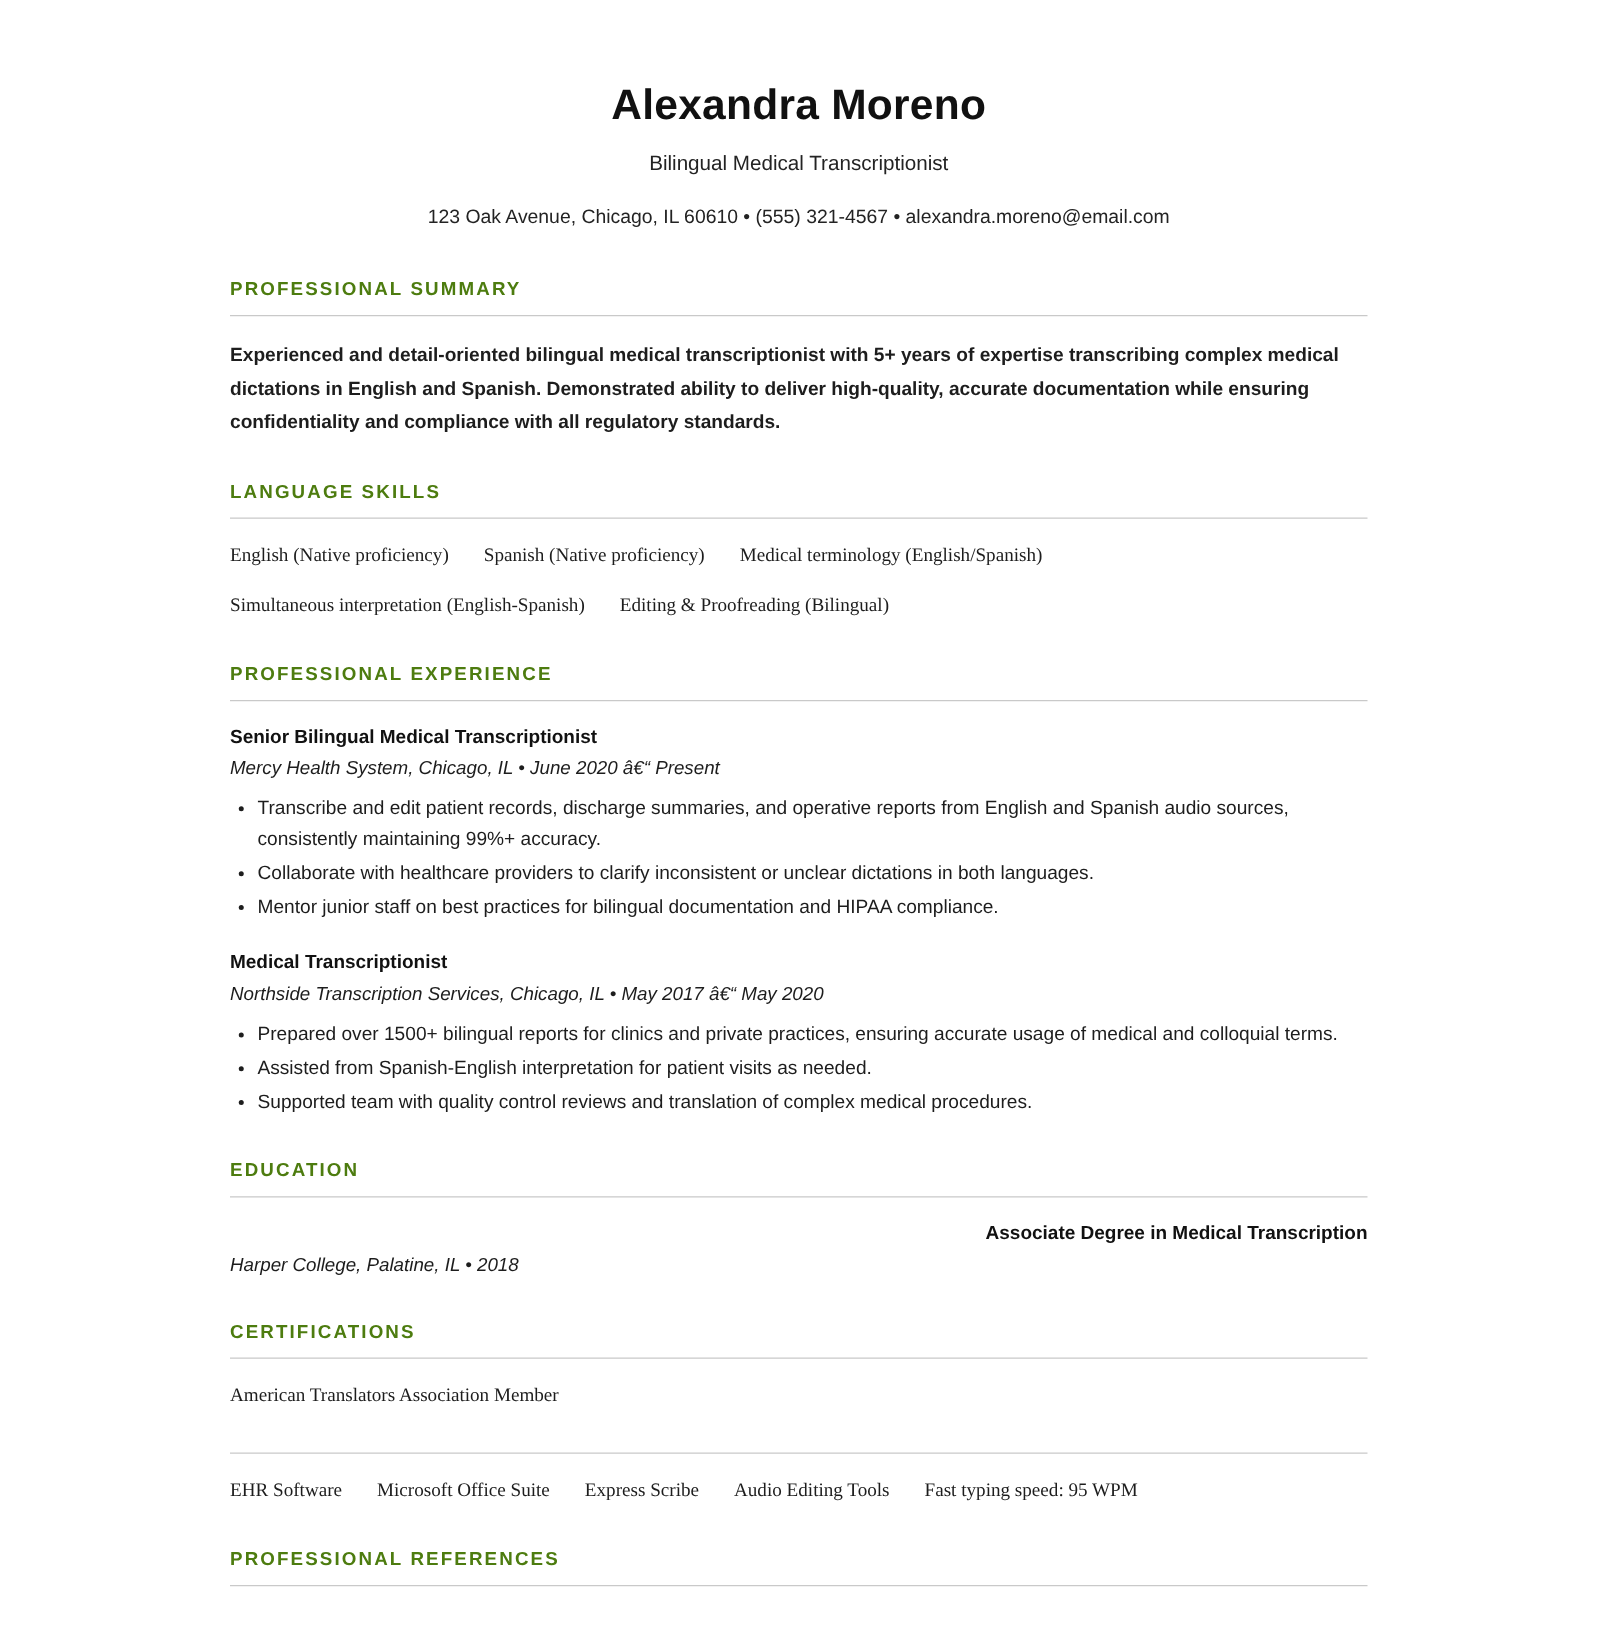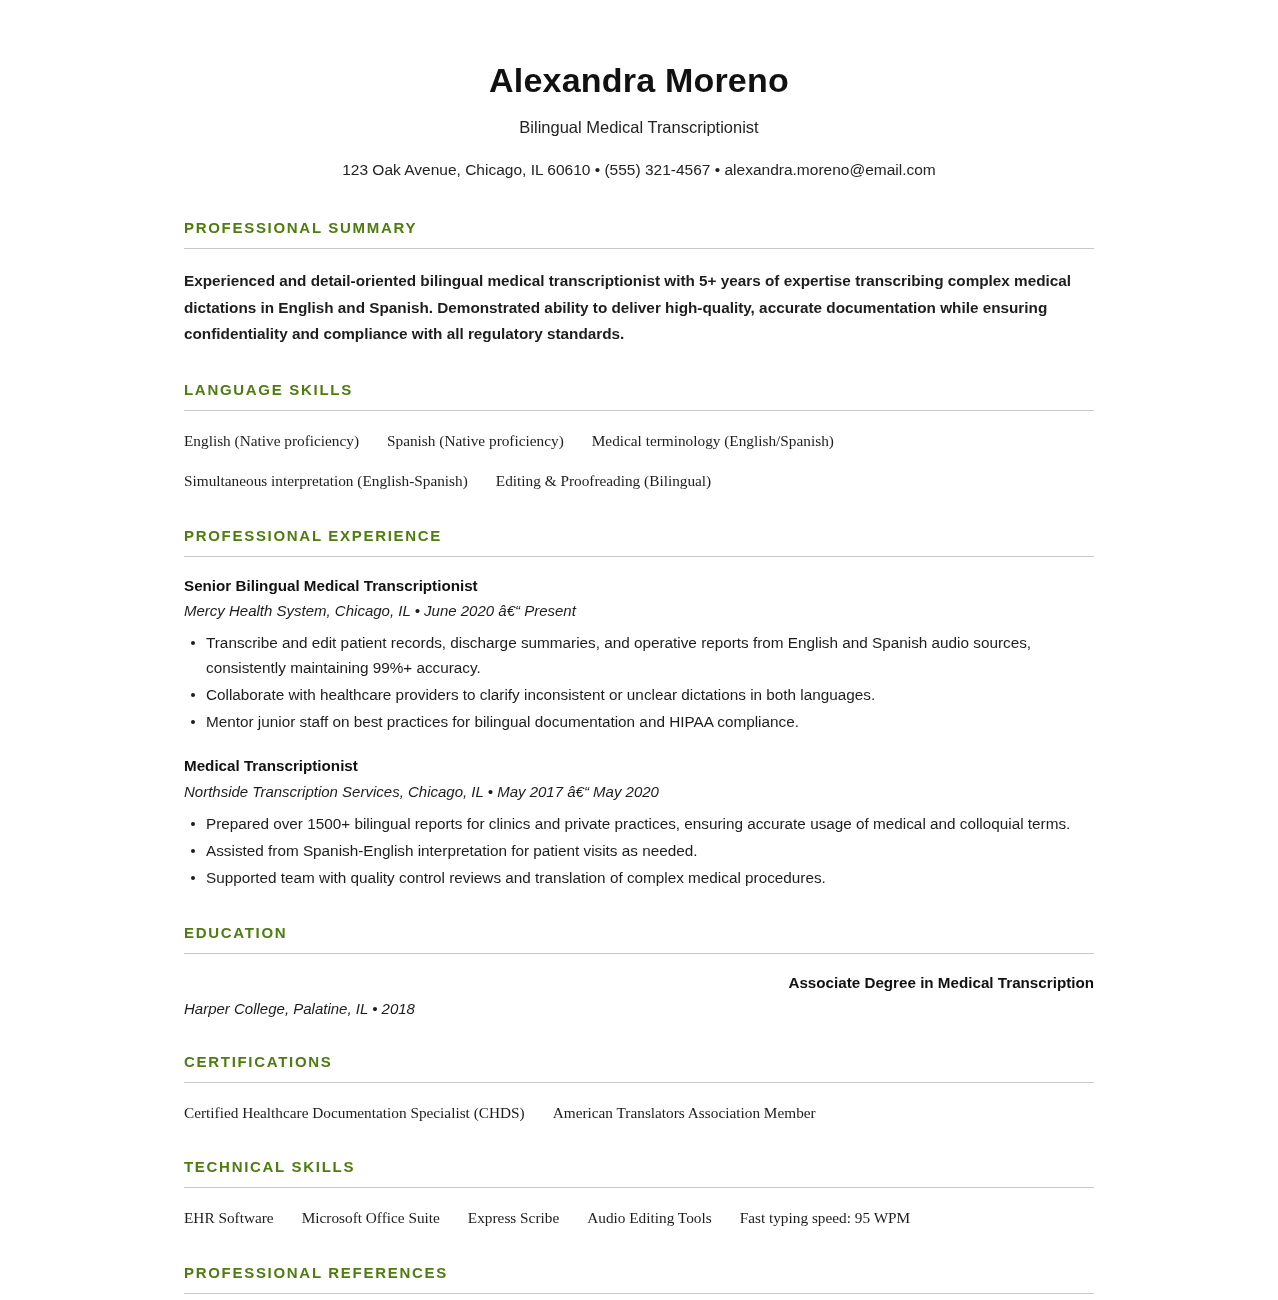--- a/index.html
+++ b/index.html
@@ -16,23 +16,23 @@
   }
   .page {
     width: 1278px;
     min-height: 1300px;
     background: #ffffff;
     box-sizing: border-box;
     padding: 0;
     position: relative;
   }
   .sheet {
-    margin: 0 auto;
+    margin: 16px auto;
     width: 910px;
-    padding-top: 60px;
+    padding-top: 48px;
   }
 
   
   .resume-header {
     text-align: center;
     padding-bottom: 6px;
   }
   .cand-name {
     font-size: 34px;
     font-weight: bold;
@@ -226,27 +226,25 @@
       <div>
         <div class="edu-degree">Associate Degree in Medical Transcription</div>
         <div class="edu-meta">Harper College, Palatine, IL • 2018</div>
       </div>
     </div>
 
     <div class="section">
       <h2 class="section-heading">CERTIFICATIONS</h2>
       <div class="rule"></div>
       <div class="inline-list">
-        <span class="inline-item">Certified Healthcare Documentation Specialist (CHDS)</span>
         <span class="inline-item">American Translators Association Member</span>
       </div>
     </div>
 
     <div class="section">
-      <h2 class="section-heading">TECHNICAL SKILLS</h2>
       <div class="rule"></div>
       <div class="inline-list">
         <span class="inline-item">EHR Software</span>
         <span class="inline-item">Microsoft Office Suite</span>
         <span class="inline-item">Express Scribe</span>
         <span class="inline-item">Audio Editing Tools</span>
         <span class="inline-item">Fast typing speed: 95 WPM</span>
       </div>
     </div>
 

